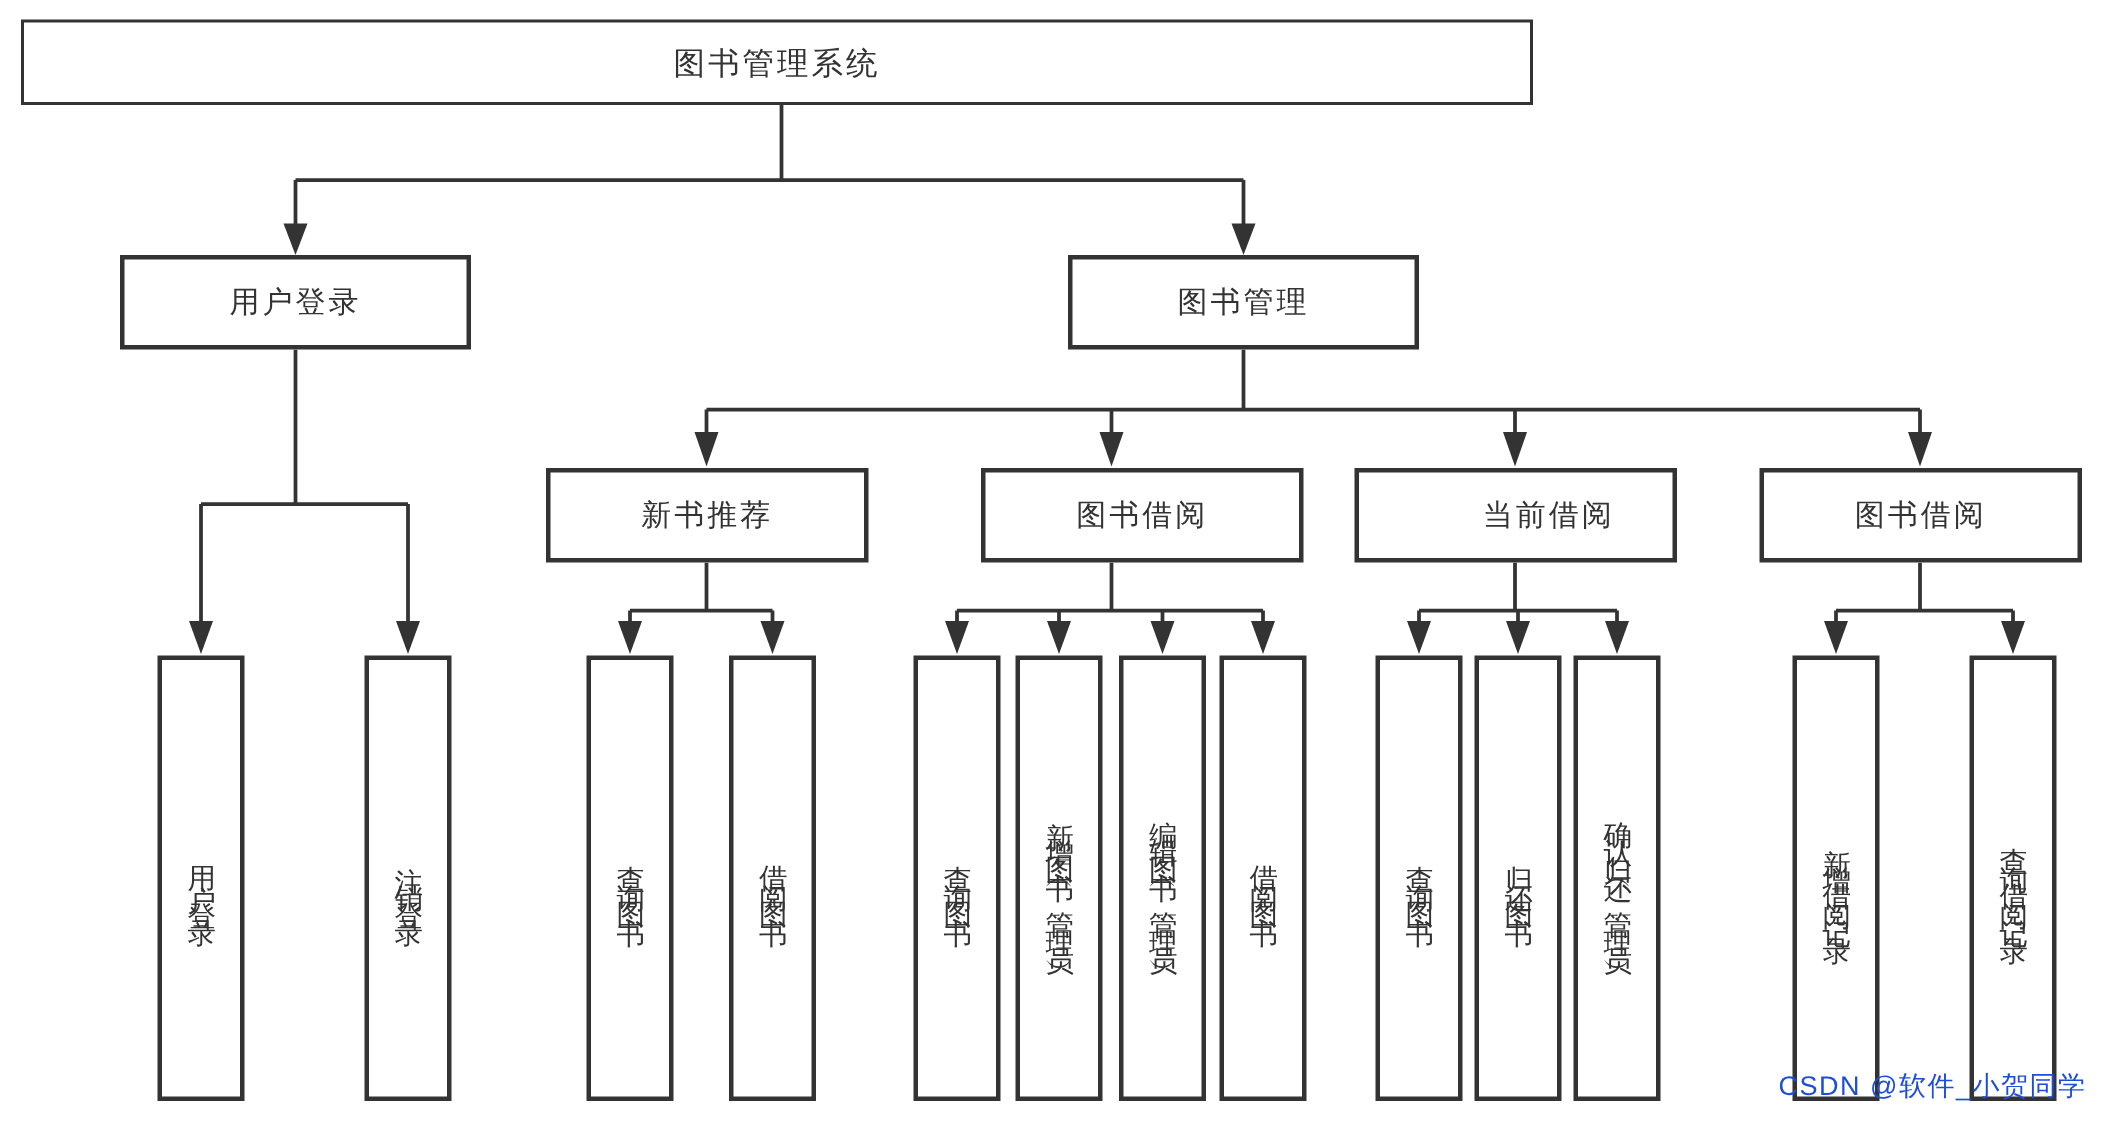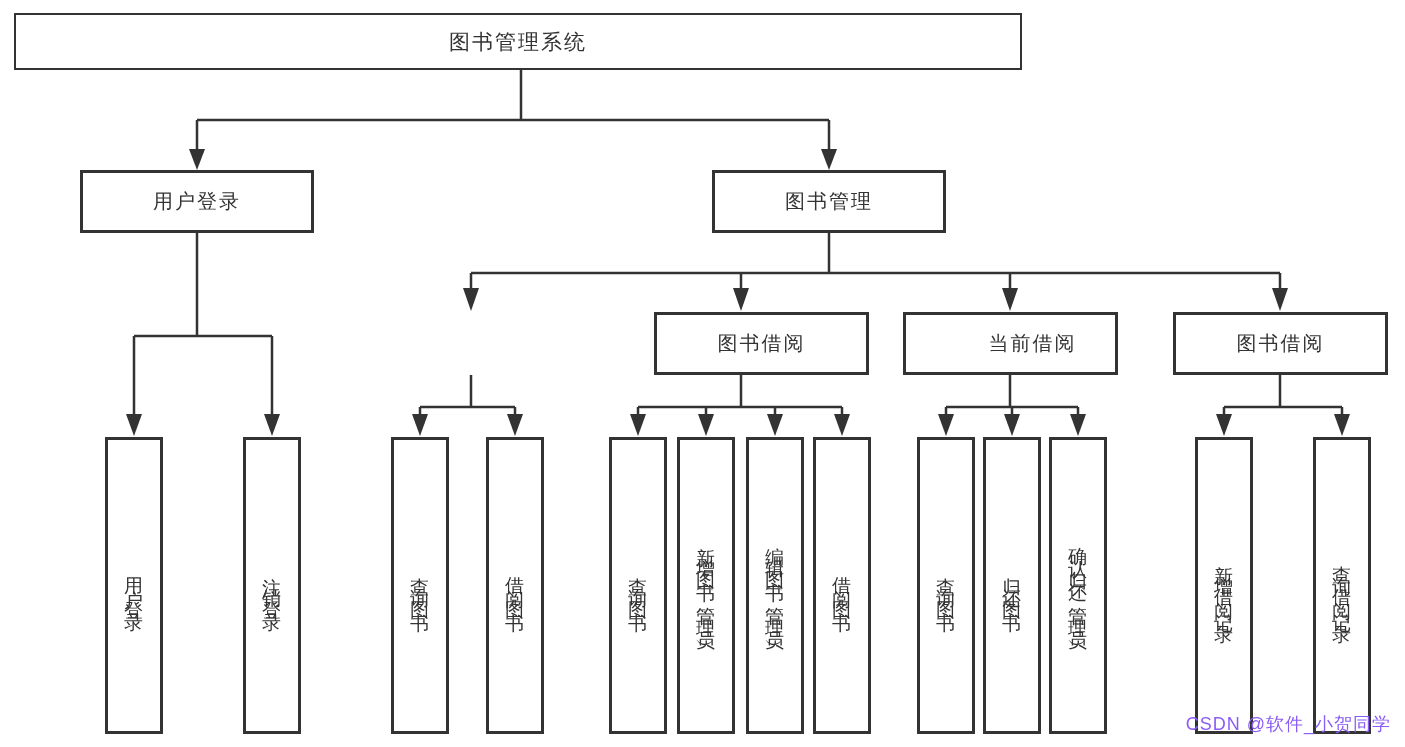--- a/index.html
+++ b/index.html
@@ -68,21 +68,21 @@
     letter-spacing: 12px;
     line-height: 1;
     white-space: nowrap;
   }
   .watermark {
     position: absolute;
     right: 14px;
     bottom: 11px;
     font-size: 18px;
     letter-spacing: 1px;
-    color: #8b5cf6;
+    color: #1d4ed8;
     z-index: 3;
     white-space: nowrap;
     margin-left: 44px;
   }
 </style>
 </head>
 <body>
 
 <div id="stage">
 
@@ -130,20 +130,23 @@
     <span>图书管理系统</span>
   </div>
 
   <div class="node hbox lv2" style="left:80px;">
     <span>用户登录</span>
   </div>
   <div class="node hbox lv2" style="left:712px;text-align:right;">
     <span>图书管理</span>
   </div>
 
+  <div class="node hbox lv3" style="left:364px;">
+    <span>新书推荐</span>
+  </div>
   <div class="node hbox lv3" style="left:634px;margin-left:20px;">
     <span>图书借阅</span>
   </div>
   <div class="node hbox lv3" style="left:903px;padding-left:44px;">
     <span>当前借阅</span>
   </div>
   <div class="node hbox lv3" style="left:1173px;">
     <span>图书借阅</span>
   </div>
 

